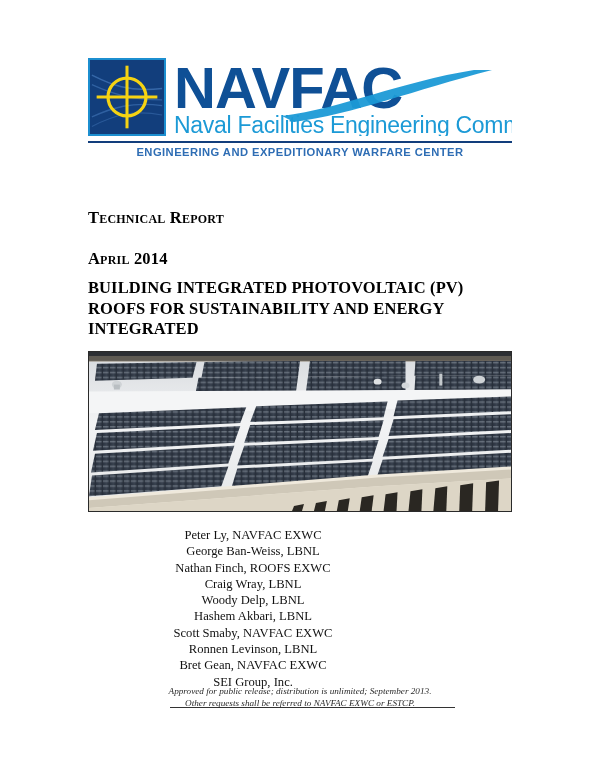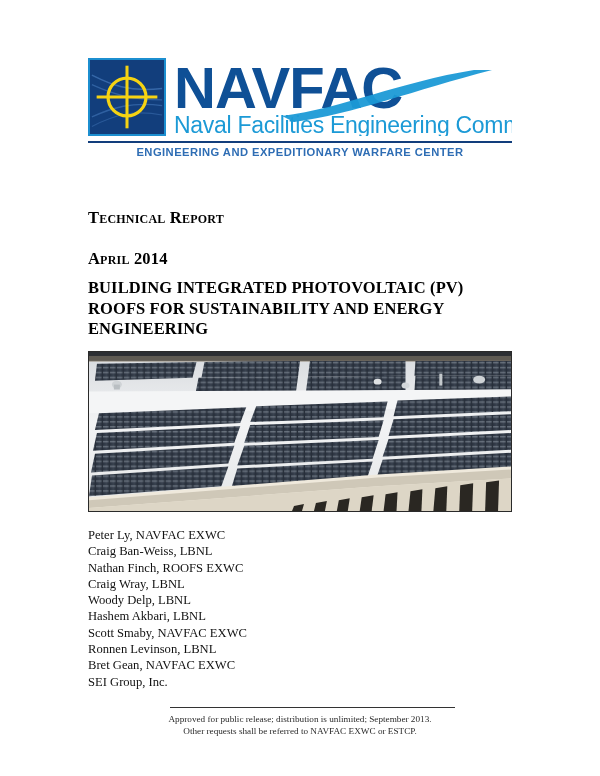--- a/index.html
+++ b/index.html
@@ -114,20 +114,21 @@
     background: #8d9099;
   }
   .photo-frame svg { display: block; width: 100%; height: 100%; }
 
   
   .authors {
     position: absolute;
     left: 88px;
     top: 527px;
     width: 330px;
+    text-align: center;
   }
   .author-line {
     font-family: "Liberation Serif", serif;
     font-size: 12.6px;
     line-height: 16.3px;
     color: #111;
     white-space: nowrap;
   }
 
   
@@ -135,27 +136,28 @@
     position: absolute;
     left: 170px;
     top: 707px;
     width: 285px;
     height: 1px;
     background: #333;
   }
   .footer-note {
     position: absolute;
     left: 88px;
-    top: 714px;
+    top: 686px;
     width: 424px;
     text-align: center;
     font-family: "Liberation Serif", serif;
     font-size: 9.2px;
     line-height: 11.5px;
     color: #2b2b2b;
+    font-style: italic;
   }
   .footer-note div { white-space: nowrap; }
 </style>
 </head>
 <body>
 
 <div class="logo-block">
 
   <div class="logo-emblem">
     <svg viewBox="0 0 78 78" xmlns="http://www.w3.org/2000/svg">
@@ -185,21 +187,21 @@
 </div>
 
 <div class="report-meta">
   <div class="meta-line smallcaps">Technical Report</div>
   <div class="meta-line smallcaps">April 2014</div>
 </div>
 
 <div class="doc-title">
   <div>BUILDING INTEGRATED PHOTOVOLTAIC (PV)</div>
   <div>ROOFS FOR SUSTAINABILITY AND ENERGY</div>
-  <div>ENGINEERING</div>
+  <div>INTEGRATED</div>
 </div>
 
 <div class="photo-frame">
   <svg viewBox="0 0 424 161" preserveAspectRatio="none" xmlns="http://www.w3.org/2000/svg">
     <defs>
       <linearGradient id="roofg" x1="0" y1="0" x2="0" y2="1">
         <stop offset="0%" stop-color="#d7dade"></stop>
         <stop offset="45%" stop-color="#f2f3f4"></stop>
         <stop offset="100%" stop-color="#e4e6e7"></stop>
       </linearGradient>
@@ -271,21 +273,21 @@
       <polygon points="323,141 335,139 334,161 321,161"></polygon>
       <polygon points="348,138 360,136 359,161 346,161"></polygon>
       <polygon points="373,135 386,133 385,161 372,161"></polygon>
       <polygon points="399,132 412,130 411,161 398,161"></polygon>
     </g>
   </svg>
 </div>
 
 <div class="authors">
   <div class="author-line">Peter Ly, NAVFAC EXWC</div>
-  <div class="author-line">Craig Ban-Weiss, LBNL</div>
+  <div class="author-line">George Ban-Weiss, LBNL</div>
   <div class="author-line">Nathan Finch, ROOFS EXWC</div>
   <div class="author-line">Craig Wray, LBNL</div>
   <div class="author-line">Woody Delp, LBNL</div>
   <div class="author-line">Hashem Akbari, LBNL</div>
   <div class="author-line">Scott Smaby, NAVFAC EXWC</div>
   <div class="author-line">Ronnen Levinson, LBNL</div>
   <div class="author-line">Bret Gean, NAVFAC EXWC</div>
   <div class="author-line">SEI Group, Inc.</div>
 </div>
 

